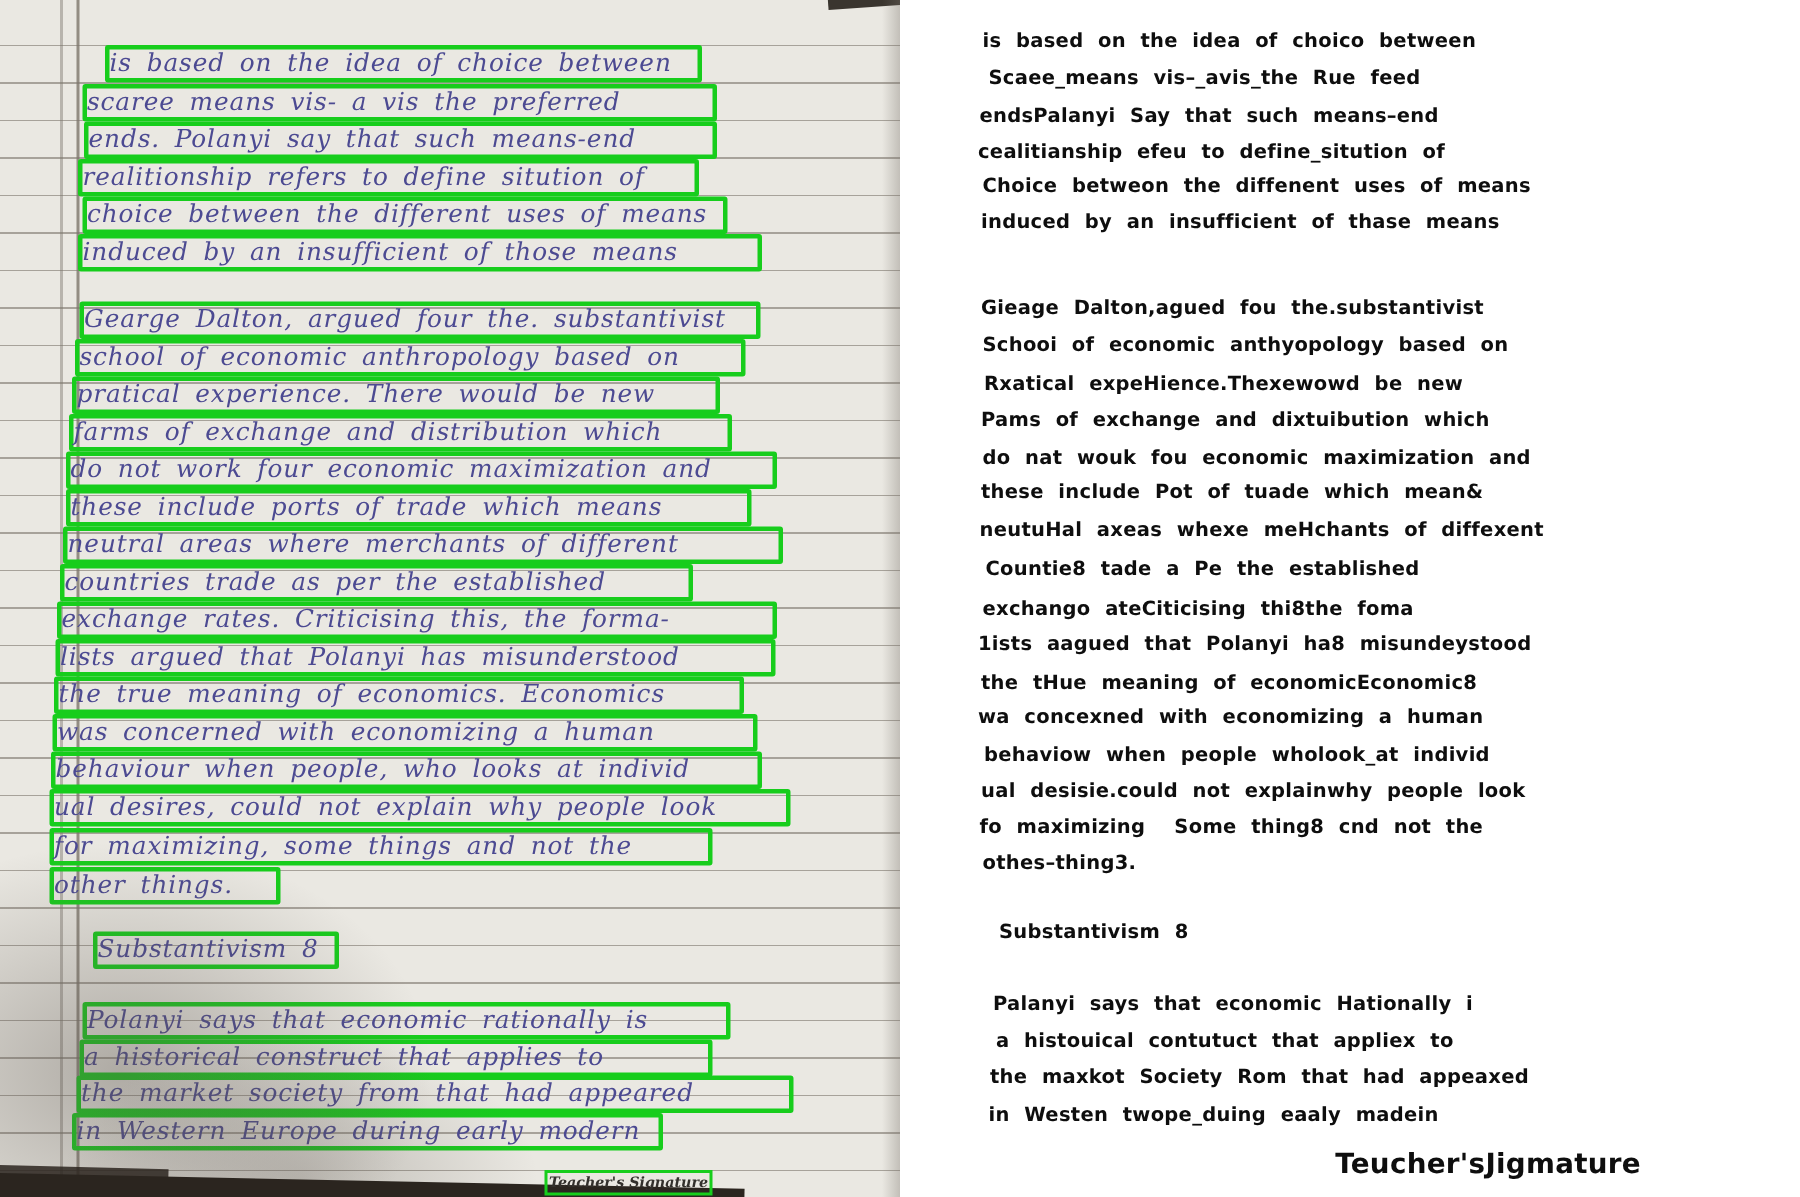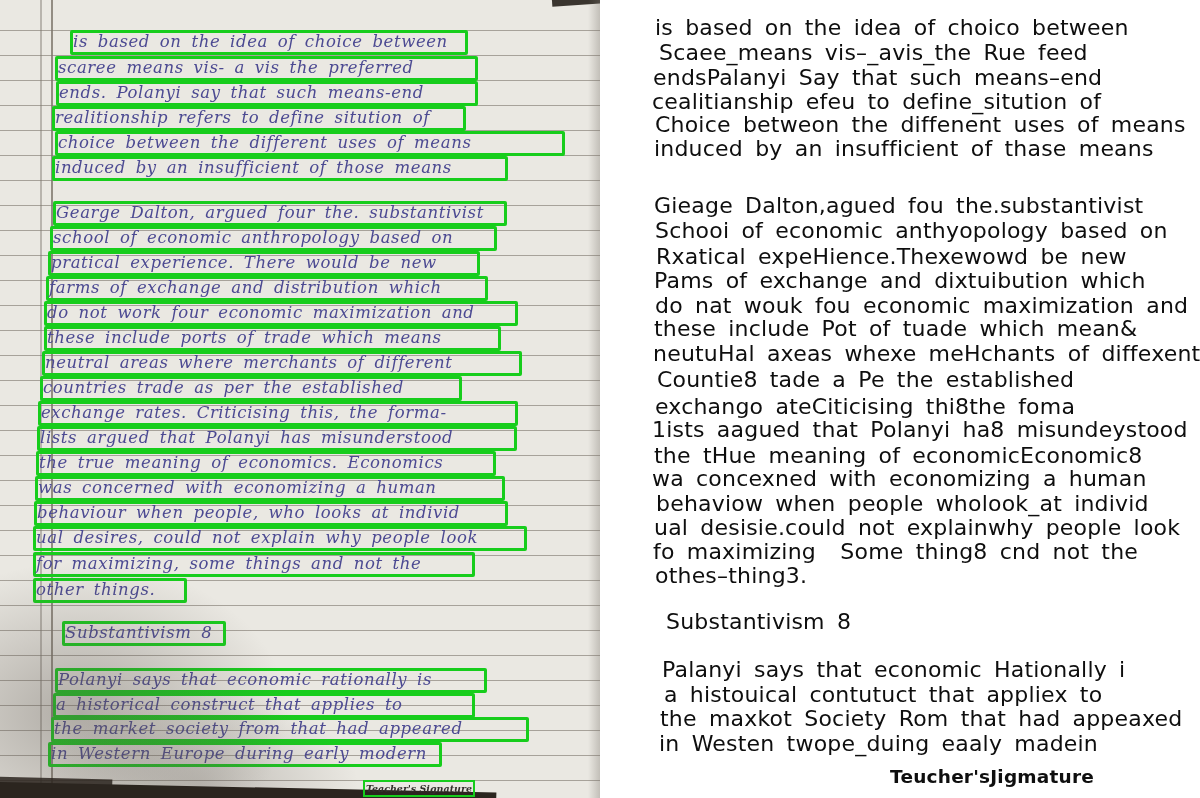--- a/index.html
+++ b/index.html
@@ -29,21 +29,21 @@
       transform:rotate(1.2deg);}
   .corner-dark{position:absolute;left:-8px;top:778px;width:120px;height:30px;background:rgba(43,37,31,.85);
       transform:rotate(1.5deg);}
   .top-sliver{position:absolute;left:552px;top:-4px;width:50px;height:9px;background:#3a352f;
       transform:rotate(-4deg);}
   .edge-shade{position:absolute;right:0;top:0;bottom:0;width:12px;
       background:linear-gradient(to right,rgba(120,114,106,0),rgba(120,114,106,.35));}
 
   
   #ocr{position:absolute;left:600px;top:0;width:600px;height:798px;background:var(--panel_bg,#ffffff);}
-  .ocr-line{position:absolute;white-space:pre;font-weight:400;font-size:22px;line-height:22px;
+  .ocr-line{position:absolute;white-space:pre;font-weight:700;font-size:13px;line-height:22px;
       letter-spacing:.2px;word-spacing:5px;color:var(--ocr_text,#0e0e0e);}
   #ocr-sig{position:absolute;right:106px;top:766px;white-space:pre;font-weight:700;font-size:18.5px;
       color:var(--ocr_text,#0e0e0e);letter-spacing:.2px;}
 </style>
 </head>
 <body>
 
 <div id="stage">
 
   <div id="photo">
@@ -55,21 +55,21 @@
       </div>
     <div class="hw" style="left:55px;top:56px;width:423px">
         <span>scaree means vis- a vis the preferred</span>
       </div>
     <div class="hw" style="left:56px;top:81px;width:422px">
         <span>ends. Polanyi say that such means-end</span>
       </div>
     <div class="hw" style="left:52px;top:106px;width:414px">
         <span>realitionship refers to define sitution of</span>
       </div>
-    <div class="hw" style="left:55px;top:131px;width:510px">
+    <div class="hw" style="left:55px;top:131px;width:430px">
         <span>choice between the different uses of means</span>
       </div>
     <div class="hw" style="left:52px;top:156px;width:456px">
         <span>induced by an insufficient of those means</span>
       </div>
 
     <div class="hw" style="left:53px;top:201px;width:454px">
         <span>Gearge Dalton, argued four the. substantivist</span>
       </div>
     <div class="hw" style="left:50px;top:226px;width:447px">

